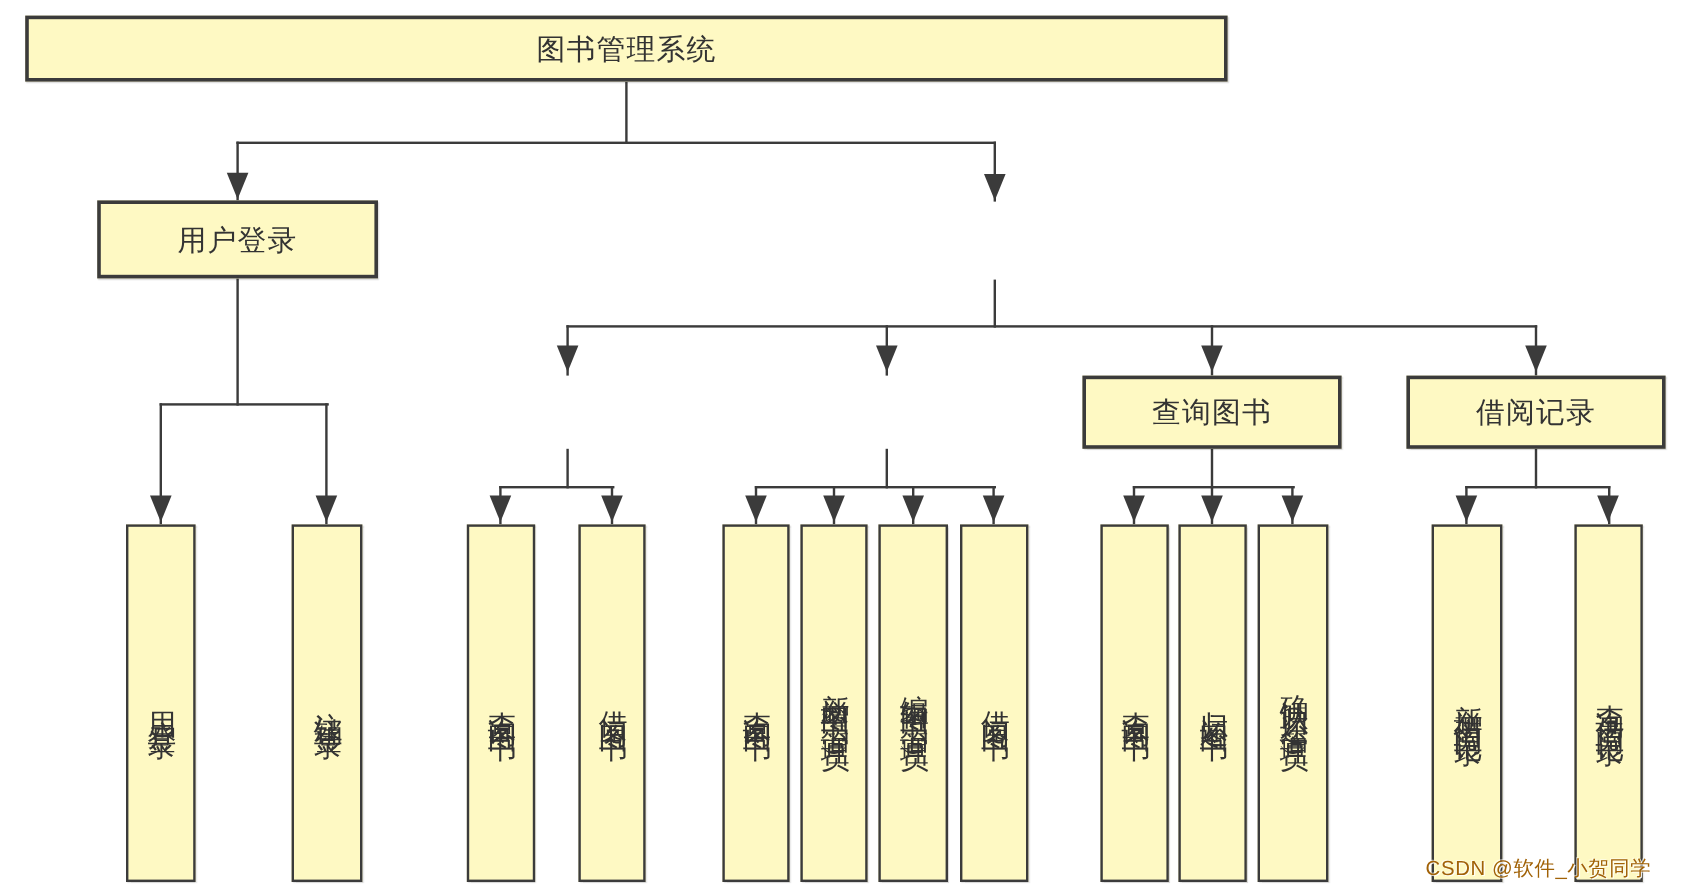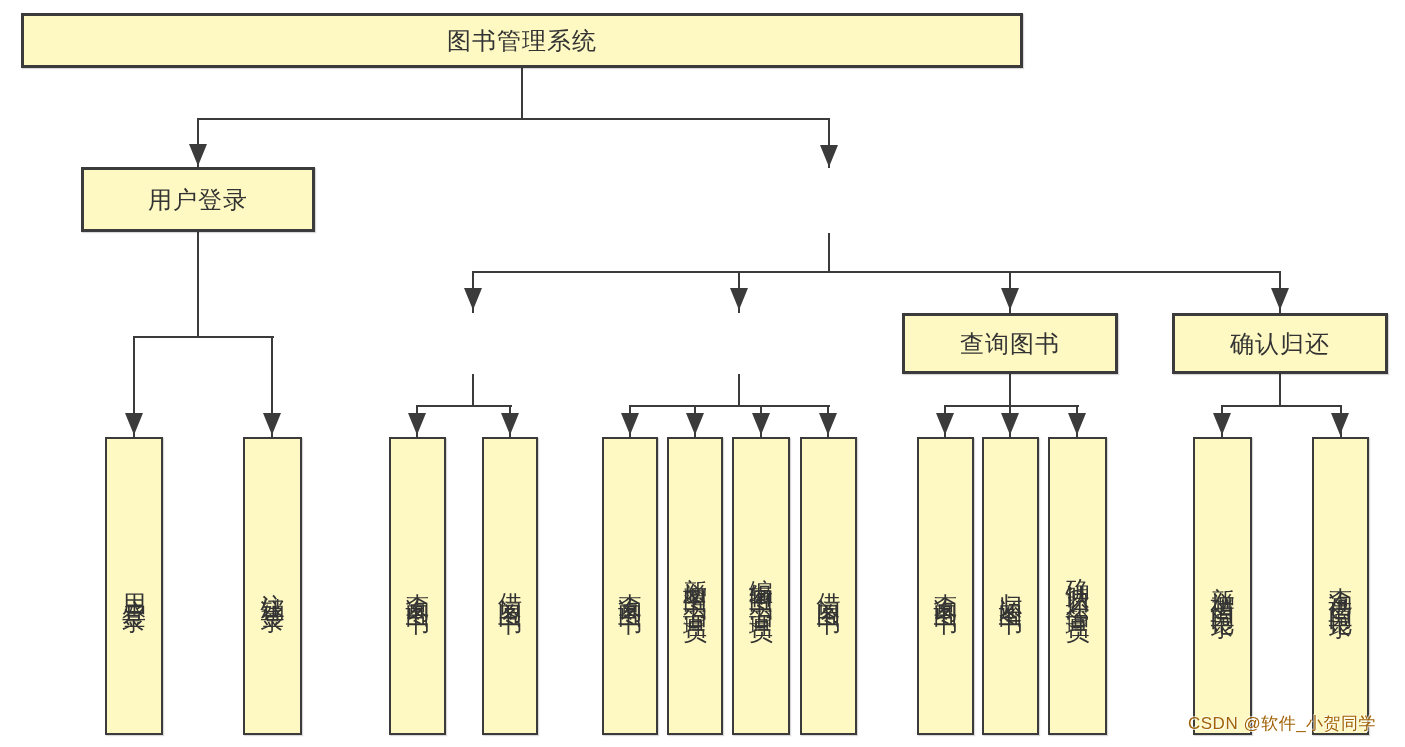--- a/index.html
+++ b/index.html
@@ -89,21 +89,21 @@
   <div class="vline" style="left:472px;top:271px;height:42px"></div>
   <div class="vline" style="left:738px;top:271px;height:42px"></div>
   <div class="vline" style="left:1009px;top:271px;height:42px"></div>
   <div class="vline" style="left:1279px;top:271px;height:42px"></div>
   <div class="arrow" style="left:464px;top:288px"></div>
   <div class="arrow" style="left:730px;top:288px"></div>
   <div class="arrow" style="left:1001px;top:288px"></div>
   <div class="arrow" style="left:1271px;top:288px"></div>
 
   <div class="box" style="left:902px;top:313px;width:216px;height:61px">查询图书</div>
-  <div class="box" style="left:1172px;top:313px;width:216px;height:61px">确认归还</div>
+  <div class="box" style="left:1172px;top:313px;width:216px;height:61px">借阅记录</div>
 
   <div class="vline" style="left:472px;top:374px;height:33px"></div>
   <div class="hline" style="left:416px;top:405px;width:96px"></div>
   <div class="vline" style="left:416px;top:405px;height:32px"></div>
   <div class="vline" style="left:509px;top:405px;height:32px"></div>
   <div class="arrow" style="left:408px;top:413px"></div>
   <div class="arrow" style="left:501px;top:413px"></div>
 
   <div class="vline" style="left:738px;top:374px;height:33px"></div>
   <div class="hline" style="left:629px;top:405px;width:201px"></div>

